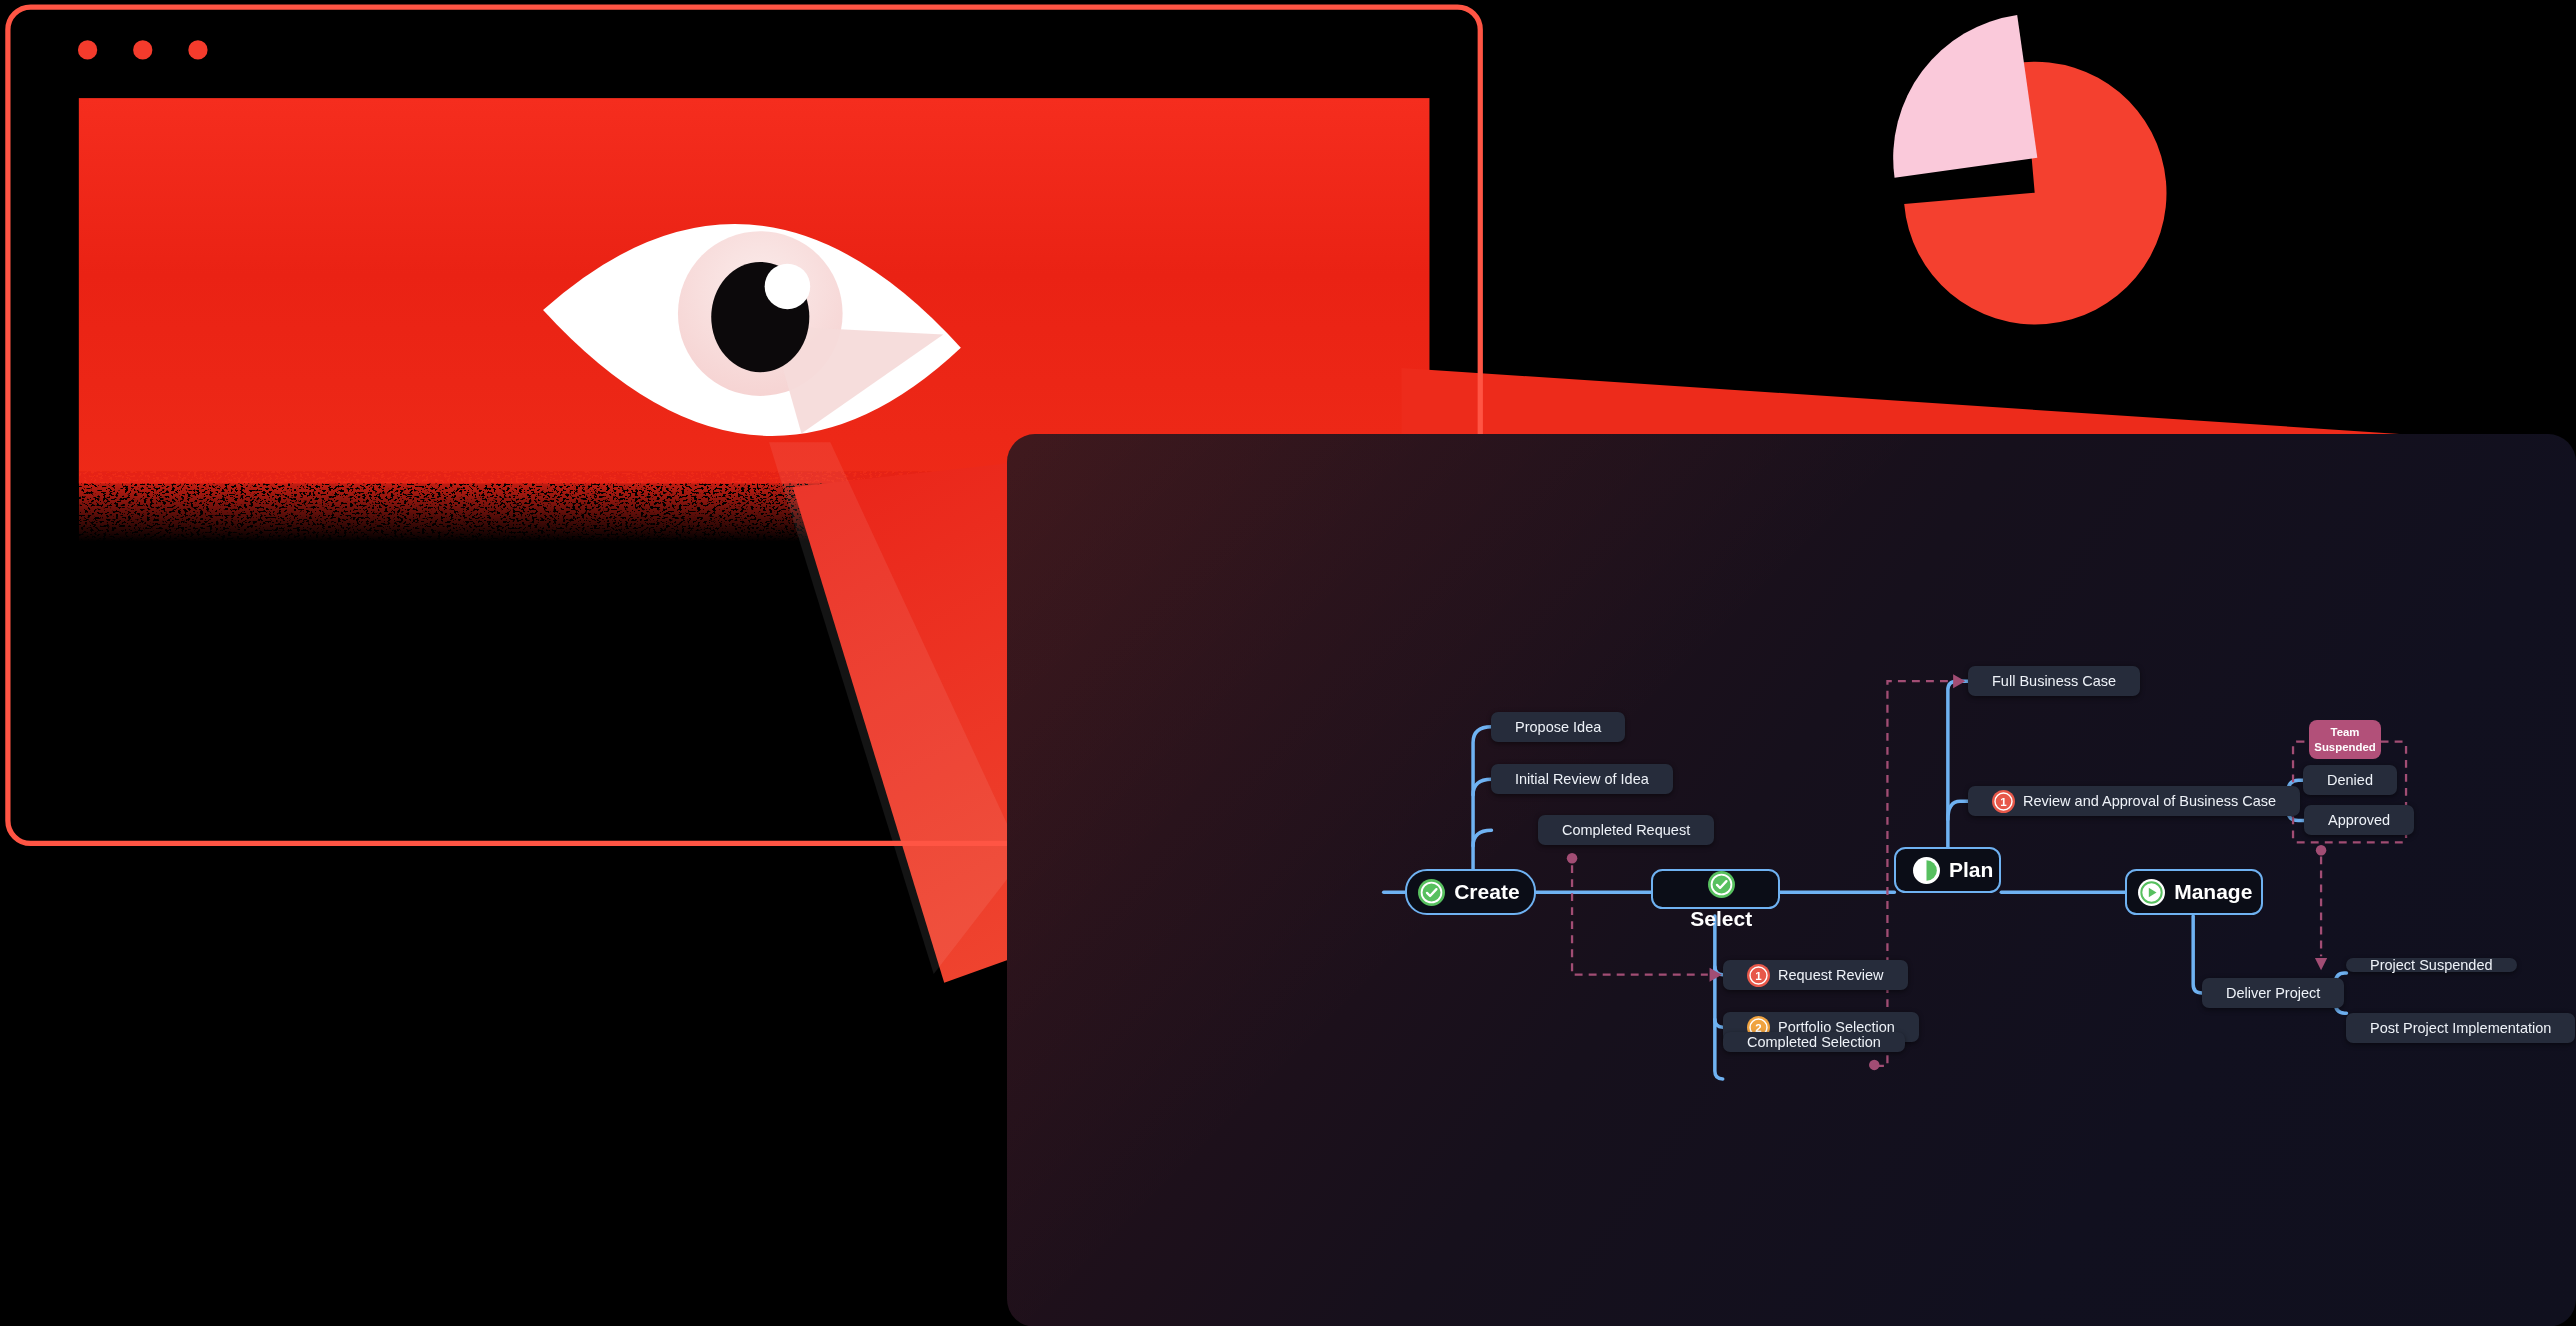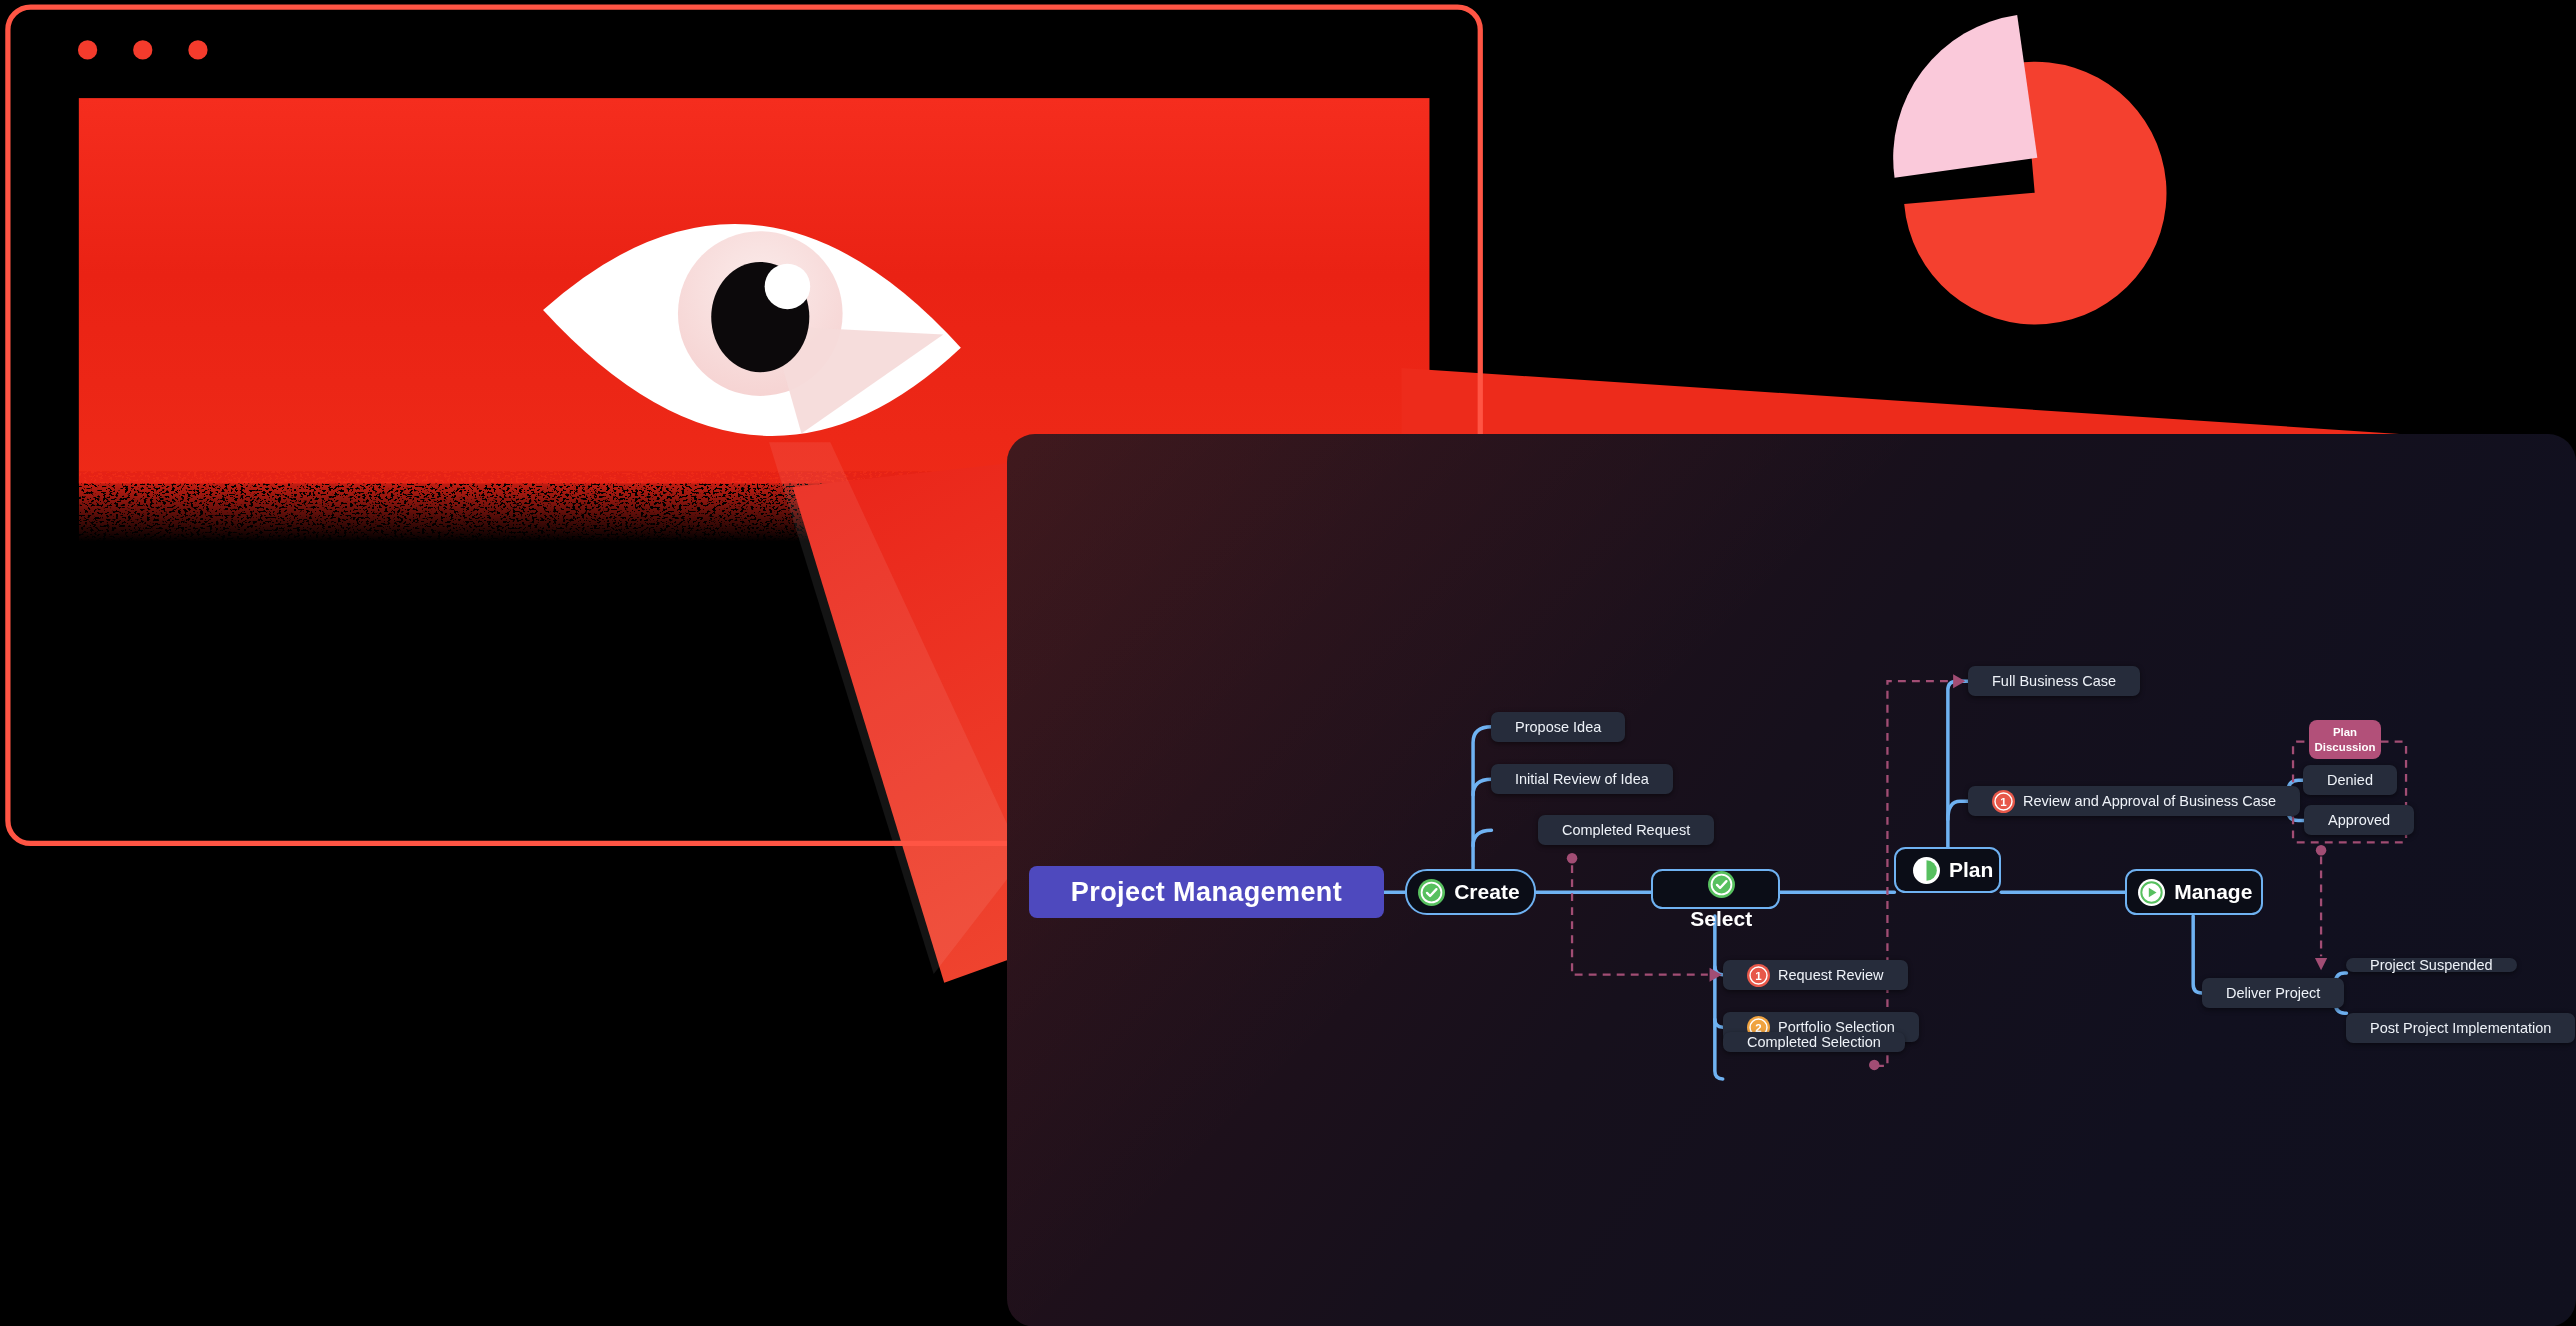--- a/index.html
+++ b/index.html
@@ -161,23 +161,20 @@
         <g fill="#a24d74">
           <circle cx="645" cy="484" r="6"></circle>
           <circle cx="990" cy="720" r="6"></circle>
           <circle cx="1500" cy="475" r="6"></circle>
           <polygon points="802,609 816,617 802,625"></polygon>
           <polygon points="1080,274 1094,282 1080,290"></polygon>
           <polygon points="1493,598 1507,598 1500,612"></polygon>
         </g>
       </svg>
 
-      <div class="node root n-pm">
-        <span class="lbl">Project Management</span>
-      </div>
 
       <div class="node main n-create">
         <span class="ic">
           <svg width="27" height="27" viewBox="0 0 30 30">
               <circle cx="15" cy="15" r="15" fill="#57c05f"></circle>
               <circle cx="15" cy="15" r="11" fill="none" stroke="#fff" stroke-width="2"></circle>
               <path d="M10 15.5 l3.4 3.4 L20.5 11.3" fill="none" stroke="#fff" stroke-width="2.6" stroke-linecap="round" stroke-linejoin="round"></path>
             </svg>
         </span>
         <span class="lbl">Create</span>
@@ -257,21 +254,21 @@
           <svg width="23" height="23" viewBox="0 0 26 26" style="font-size:16.5px">
               <circle cx="13" cy="13" r="13" fill="#e7584a"></circle>
               <circle cx="13" cy="13" r="9.6" fill="none" stroke="#fff" stroke-width="1.6"></circle>
               <text x="13" y="17.6" text-anchor="middle" font-size="13" font-weight="bold" fill="#fff" font-family="Liberation Sans, sans-serif">1</text>
             </svg>
         </span>
         <span class="lbl">Review and Approval of Business Case</span>
       </div>
 
       <div class="node tag n-team">
-        <span class="lbl">Plan Discussion</span>
+        <span class="lbl">Team Suspended</span>
       </div>
       <div class="node sub n-denied">
         <span class="lbl">Denied</span>
       </div>
       <div class="node sub n-approved">
         <span class="lbl">Approved</span>
       </div>
 
       <div class="node sub n-deliver">
         <span class="lbl">Deliver Project</span>

